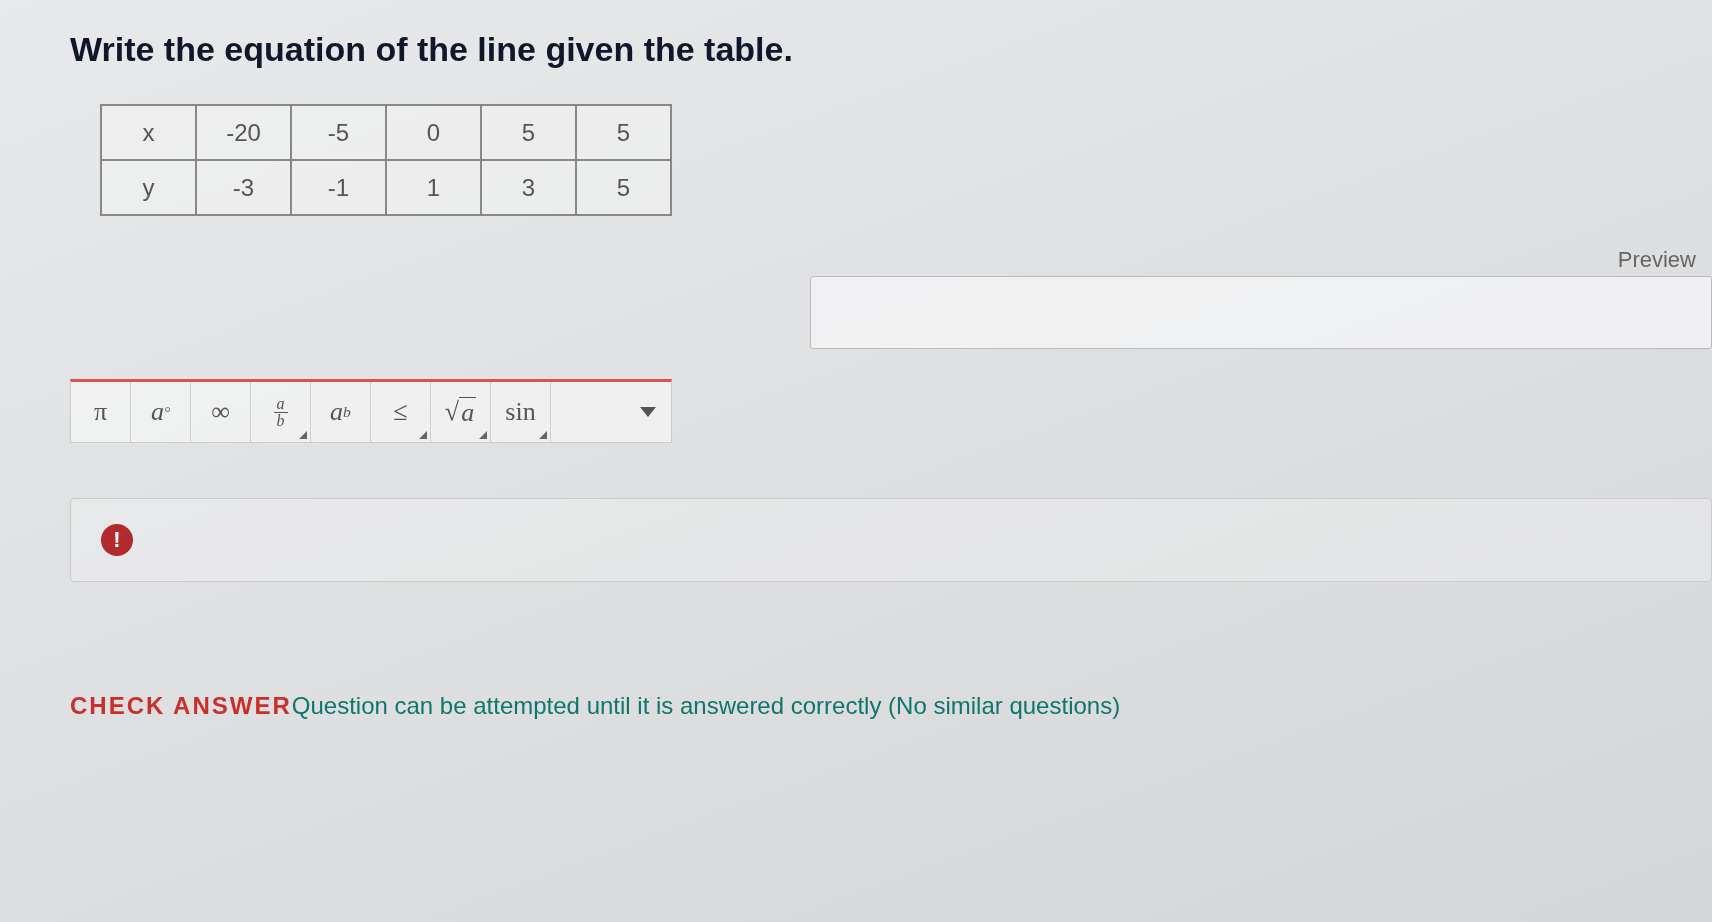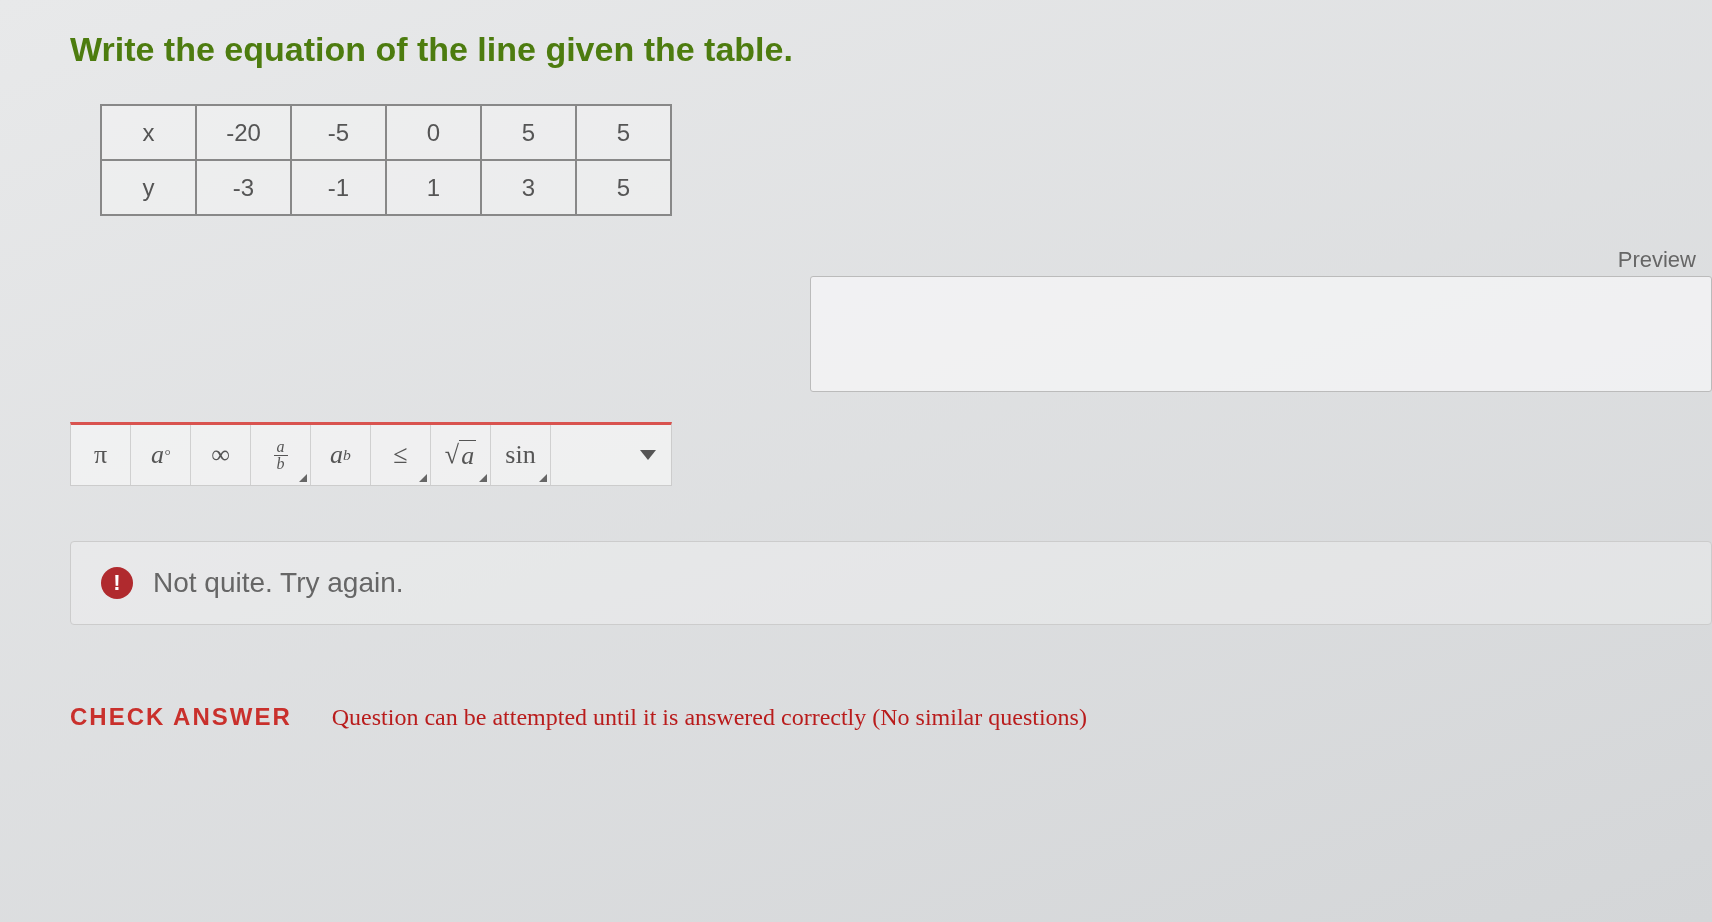--- a/index.html
+++ b/index.html
@@ -8,21 +8,21 @@
     background: linear-gradient(160deg, #e8e9ea 0%, #d4d6d8 100%);
     width: 1712px;
     height: 922px;
     padding: 30px 0 0 70px;
     color: #333;
     overflow: hidden;
   }
   .question-title {
     font-size: 34px;
     font-weight: bold;
-    color: #4d7c0f;
+    color: #0f172a;
     margin-bottom: 35px;
   }
   .data-table {
     border-collapse: collapse;
     margin-left: 30px;
     margin-bottom: 60px;
   }
   .data-table td {
     border: 2px solid #888;
     width: 95px;
@@ -33,21 +33,21 @@
     background: rgba(245,245,246,0.5);
   }
   .preview-row {
     display: flex;
     align-items: flex-start;
     margin-bottom: 30px;
   }
   .preview-spacer { flex: 0 0 740px; }
   .preview-box {
     flex: 1;
-    height: 116px;
+    height: 73px;
     background: rgba(248,248,249,0.7);
     border: 1px solid #bbb;
     border-radius: 3px;
     position: relative;
   }
   .preview-label {
     position: absolute;
     top: -30px;
     right: 15px;
     font-size: 22px;
@@ -119,36 +119,34 @@
     align-items: center;
     justify-content: center;
     font-weight: bold;
     font-size: 22px;
   }
   .feedback-text {
     font-size: 28px;
     color: #666;
   }
   .footer-row {
-    margin-top: 78px;
+    margin-top: 110px;
     display: flex;
     align-items: flex-end;
-    gap: 40px;
   }
   .check-answer {
     color: #c9302c;
     font-size: 24px;
     letter-spacing: 2px;
     font-weight: 600;
     cursor: pointer;
   }
   .footer-note {
     font-size: 24px;
-    color: #b91c1c;
-    font-family: Liberation Serif, serif;
+    color: #0f766e;
   }
   sup { font-size: 0.6em; }
   .frac { display:inline-flex; flex-direction:column; align-items:center; font-size:16px; line-height:1; }
   .frac .num { border-bottom:1px solid #555; padding:0 3px;}
   .sqrt { font-style: normal; }
 </style>
 </head>
 <body>
 
 
@@ -214,21 +212,20 @@
     <span>sin</span>
     <span class="tri"></span>
   </div>
   <div class="tool-dropdown">
     <span class="caret-down"></span>
   </div>
 </div>
 
 <div class="feedback-box">
   <div class="error-icon">!</div>
-  <div class="feedback-text">Not quite. Try again.</div>
 </div>
 
 <div class="footer-row">
   <div class="check-answer">CHECK ANSWER</div>
   <div class="footer-note">Question can be attempted until it is answered correctly (No similar questions)</div>
 </div>
 
 
 
 

